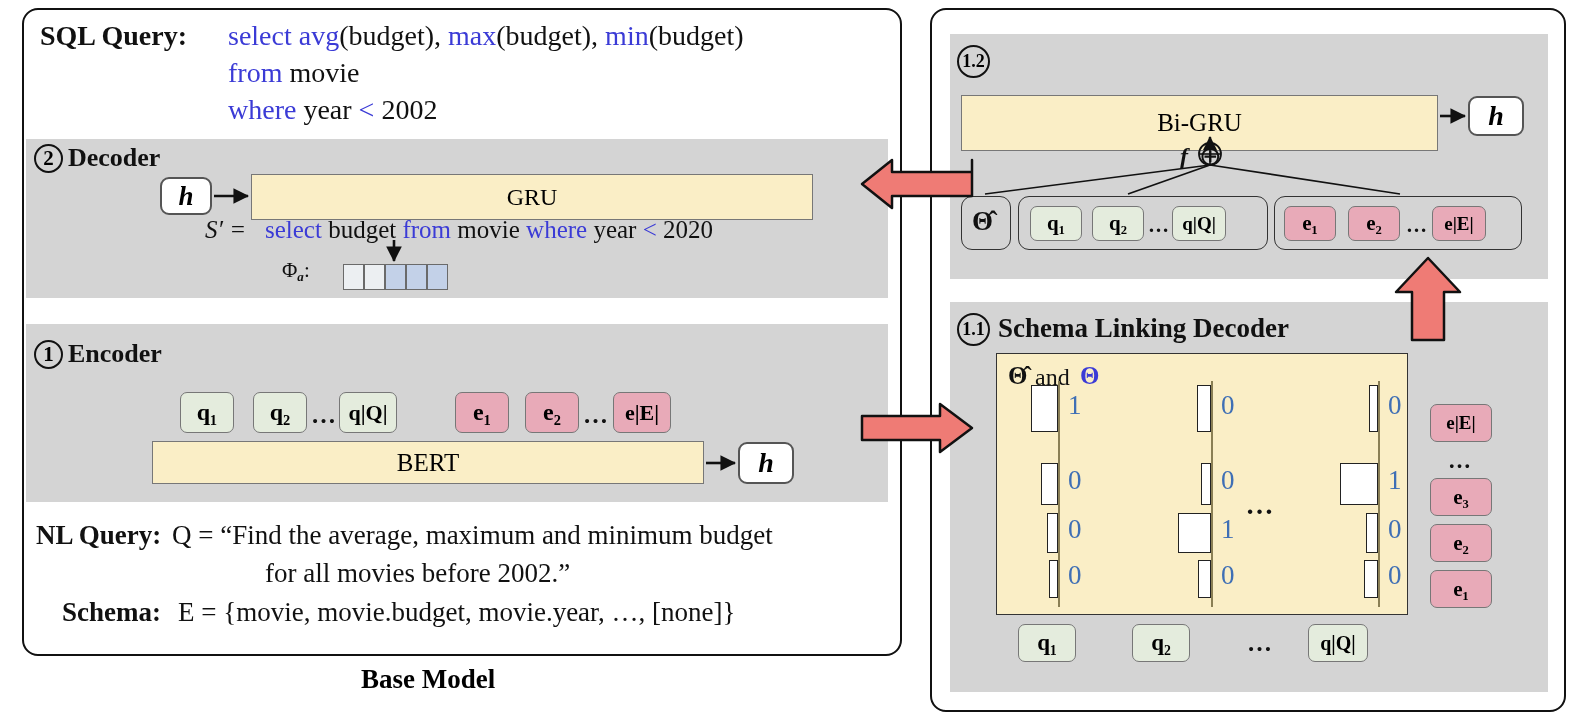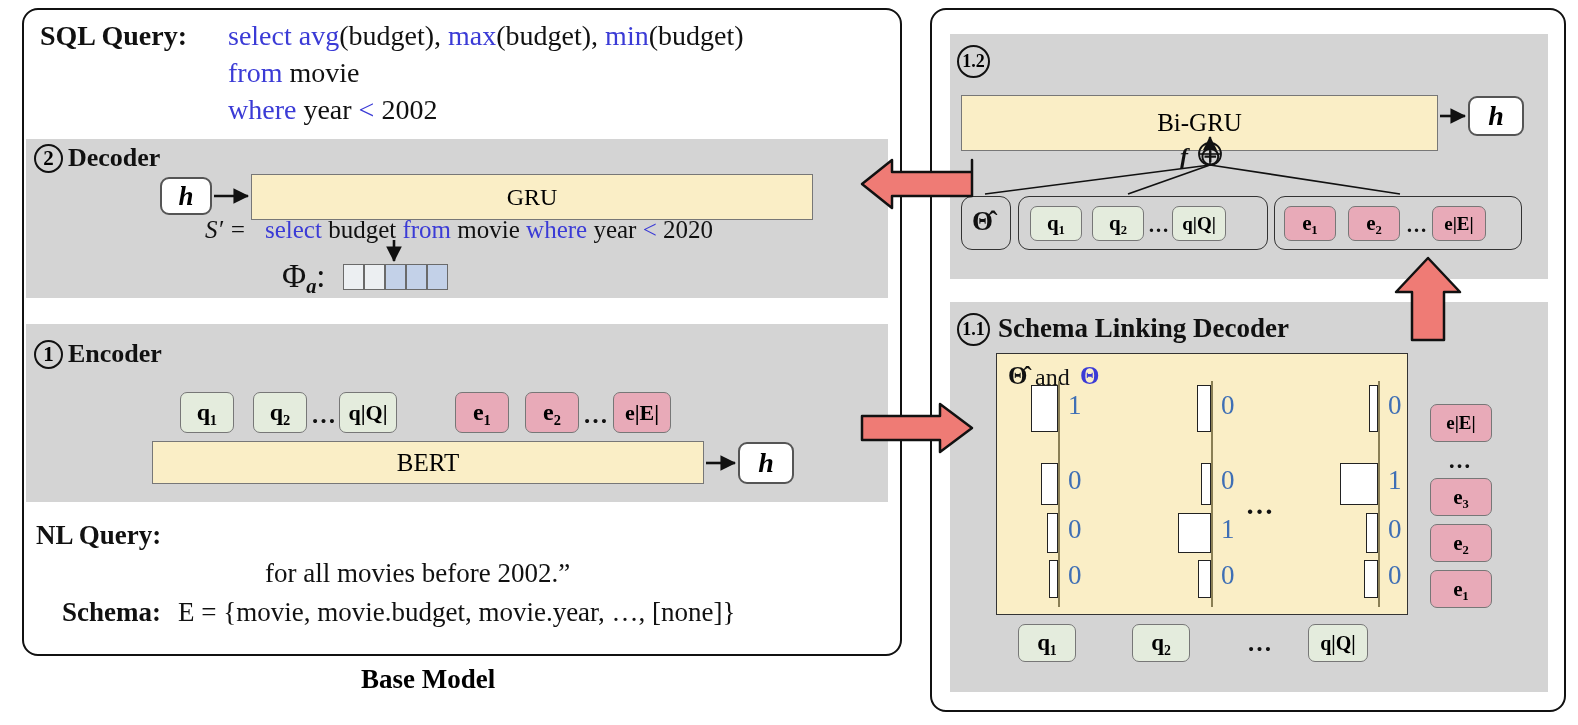--- a/index.html
+++ b/index.html
@@ -56,21 +56,21 @@
   <div class="grayband" style="left:26px;top:139px;width:862px;height:159px;"></div>
   <div class="circnum" style="left:34px;top:144px;width:29px;height:29px;font-size:21px;">2</div>
   <div class="secttl" style="left:68px;top:143px;font-size:26px;">Decoder</div>
 
   <div class="hbox" style="left:160px;top:177px;width:52px;height:38px;font-size:27px;">h</div>
   <div class="yellowbar" style="left:251px;top:174px;width:562px;height:46px;font-size:24px;">GRU</div>
 
   <div class="txt" style="left:205px;top:216px;font-size:25px;font-style:italic;">S′ = </div>
   <div class="txt" style="left:265px;top:216px;font-size:25px;text-align:center;"><span class="blue">select </span><span>budget </span><span class="blue">from </span><span>movie </span><span class="blue">where </span><span>year </span><span class="blue">&lt; </span><span>2020</span></div>
 
-  <div class="txt" style="left:282px;top:258px;font-size:33px;">
+  <div class="txt" style="left:282px;top:258px;font-size:21px;">
     <span>Φ</span><span class="sub" style="font-style:italic;">a</span><span>:</span>
   </div>
   <div id="phi-cells" style="position:absolute;left:343px;top:264px;height:26px;">
       <div class="phicell w" style="left: 0px; top: 0px; width: 21px; height: 26px;"></div>
       <div class="phicell w" style="left: 21px; top: 0px; width: 21px; height: 26px;"></div>
       <div class="phicell b" style="left: 42px; top: 0px; width: 21px; height: 26px;"></div>
       <div class="phicell b" style="left: 63px; top: 0px; width: 21px; height: 26px;"></div>
       <div class="phicell b" style="left: 84px; top: 0px; width: 21px; height: 26px;"></div>
     </div>
 
@@ -85,20 +85,21 @@
 
   <div class="chip e" style="left:455px;top:392px;width:54px;height:41px;font-size:24px;">e₁</div>
   <div class="chip e" style="left:525px;top:392px;width:54px;height:41px;font-size:24px;">e₂</div>
   <div class="dots" style="left:581px;top:398px;width:30px;height:34px;font-size:25px;">…</div>
   <div class="chip e" style="left:613px;top:392px;width:58px;height:41px;font-size:22px;">e|E|</div>
 
   <div class="yellowbar" style="left:152px;top:441px;width:552px;height:43px;font-size:25px;">BERT</div>
   <div class="hbox" style="left:738px;top:442px;width:56px;height:42px;font-size:28px;">h</div>
 
   <div class="txt" style="left:36px;top:520px;font-size:27px;font-weight:bold;">NL Query:</div>
+  <div class="txt" style="left:172px;top:520px;font-size:27px;">Q = “Find the average, maximum and minimum budget</div>
   <div class="txt" style="left:265px;top:558px;font-size:27px;">for all movies before 2002.”</div>
   <div class="txt" style="left:62px;top:597px;font-size:27px;font-weight:bold;">Schema:</div>
   <div class="txt" style="left:178px;top:597px;font-size:27px;">E = {movie, movie.budget, movie.year, …, [none]}</div>
 
   <div class="caption" style="left:361px;top:664px;font-size:27px;">Base Model</div>
 
   <div class="panel" style="left:930px;top:8px;width:636px;height:704px;"></div>
 
   <div class="grayband" style="left:950px;top:34px;width:598px;height:245px;"></div>
   <div class="circnum" style="left:957px;top:45px;width:33px;height:33px;font-size:18px;">1.2</div>

